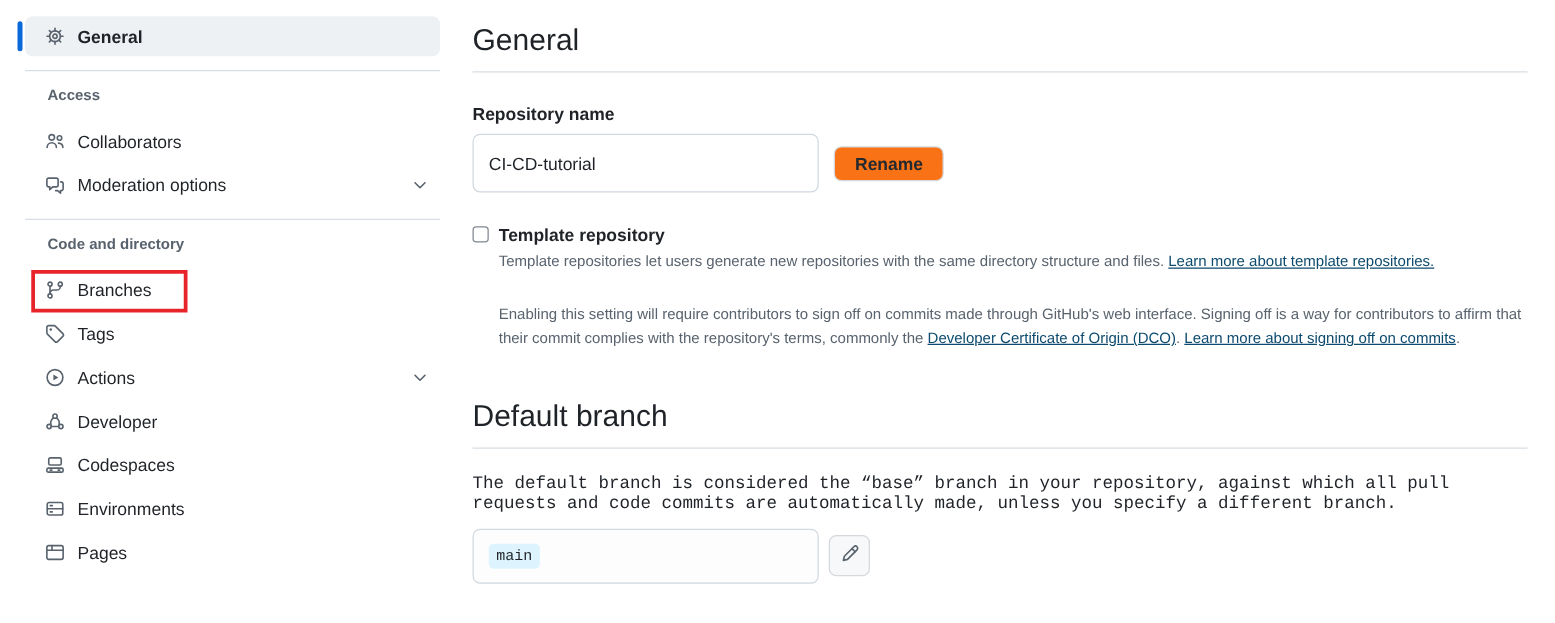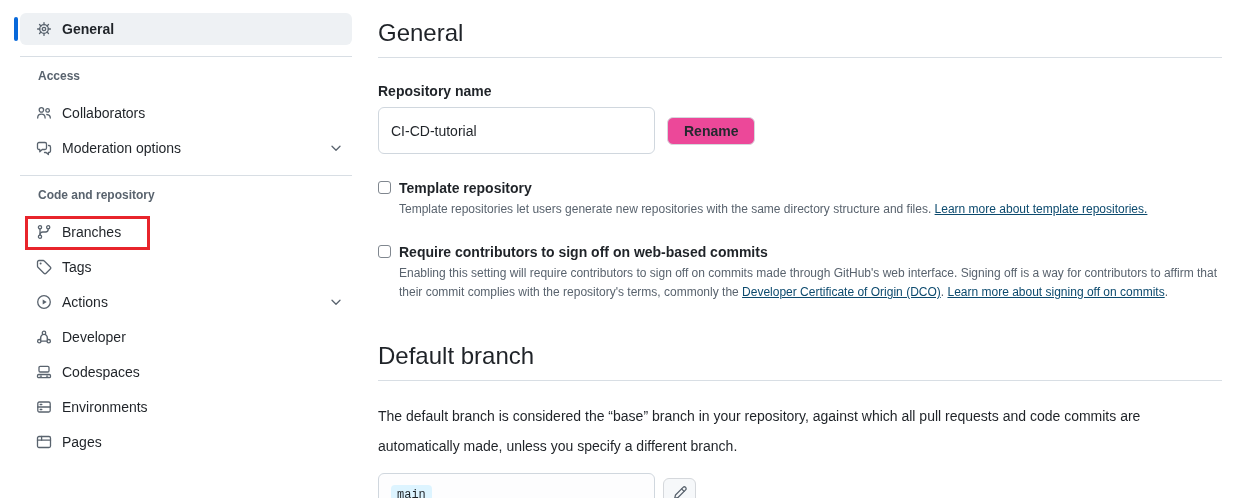--- a/index.html
+++ b/index.html
@@ -28,33 +28,33 @@
   
   .main { position:absolute; left:378px; top:0; width:844px; }
   h1.section-head { font-size:24px; font-weight:normal; line-height:30px;
     padding:18px 0 9px 0; border-bottom:1px solid #d8dee4; color:#1f2328; }
   h1.second { padding-top:38px; }
   .field-label { display:block; margin-top:25px; font-size:14px; font-weight:bold; }
   .row { display:flex; align-items:center; margin-top:8px; }
   input.text-input { width:277px; height:47px; border:1px solid #d0d7de; border-radius:6px;
     padding:0 12px; font-size:14px; color:#1f2328; background:#fff;
     font-family:"Liberation Sans","DejaVu Sans",sans-serif; }
-  .btn { height:28px; margin-left:12px; padding:0 16px; background:#ec4899;
+  .btn { height:28px; margin-left:12px; padding:0 16px; background:#f97316;
     border:1px solid #d5d8dc; border-radius:6px; font-size:14px; font-weight:bold;
     color:#24292f; cursor:pointer; font-family:inherit; }
 
   .check-section { margin-top:24px; }
   .check-row { display:flex; align-items:flex-start; }
   input.cbx { appearance:none; -webkit-appearance:none; width:13px; height:13px;
     border:1px solid #80878f; border-radius:3px; background:#fff; margin-top:3px; cursor:pointer; }
   .check-label { margin-left:8px; font-size:14px; font-weight:bold; line-height:20px; cursor:pointer; }
   .check-desc { margin:2px 0 0 21px; font-size:12px; line-height:19.5px; color:#59636e; max-width:820px; }
   a.lnk { color:#0c4a6e; text-decoration:underline; cursor:pointer; }
 
-  .para { margin-top:20px; font-size:14px; line-height:30px; color:#1f2328; max-width:844px; }
+  .para { margin-top:20px; font-size:14px; line-height:16px; color:#1f2328; max-width:844px;font-family:Liberation Mono, monospace; }
   .branch-row { margin-top:12px; display:flex; align-items:center; }
   .branch-input { width:277px; height:44px; border:1px solid #d0d7de; border-radius:6px;
     background:#fdfdfe; display:flex; align-items:center; padding:0 12px; cursor:text; }
   .token { font-family:"Liberation Mono","DejaVu Sans Mono",monospace; font-size:12px;
     background:#ddf4ff; color:#1f2328; padding:3px 6px; border-radius:4px; }
   .icon-btn { width:33px; height:33px; margin-left:8px; background:#f6f8fa;
     border:1px solid #d5d8dc; border-radius:6px; display:flex; align-items:center;
     justify-content:center; cursor:pointer; }
 </style>
 </head>
@@ -100,21 +100,21 @@
     <span class="lbl">Moderation options</span>
     <span class="chev">
       <svg class="oct" width="16" height="16" viewBox="0 0 16 16">
           <path d="M4 6.2l4 4 4-4"></path>
         </svg>
     </span>
   </div>
 
   <hr class="side-divider">
 
-  <div class="section-title">Code and repository</div>
+  <div class="section-title">Code and directory</div>
 
   <div class="nav-item">
     <span class="icn">
       <svg class="oct" width="16" height="16" viewBox="0 0 16 16">
         <circle cx="4" cy="3.3" r="1.6"></circle>
         <circle cx="4" cy="12.7" r="1.6"></circle>
         <circle cx="12.2" cy="3.3" r="1.6"></circle>
         <path d="M4 4.9v6.2"></path>
         <path d="M12.2 4.9v.4A2.7 2.7 0 0 1 9.5 8H6.7A2.7 2.7 0 0 0 4 10.7"></path>
       </svg>
@@ -210,24 +210,20 @@
 
   <div class="check-section">
     <div class="check-row">
       <input class="cbx" type="checkbox" style="">
       <label class="check-label">Template repository</label>
     </div>
     <p class="check-desc"><span>Template repositories let users generate new repositories with the same directory structure and files.</span> <a class="lnk">Learn more about template repositories.</a></p>
   </div>
 
   <div class="check-section" style="margin-top:22px">
-    <div class="check-row">
-      <input class="cbx" type="checkbox" style="">
-      <label class="check-label">Require contributors to sign off on web-based commits</label>
-    </div>
     <p class="check-desc"><span>Enabling this setting will require contributors to sign off on commits made through GitHub's web interface. Signing off is a way for contributors to affirm that their commit complies with the repository's terms, commonly the </span><a class="lnk">Developer Certificate of Origin (DCO)</a><span>. </span><a class="lnk">Learn more about signing off on commits</a><span>.</span></p>
   </div>
 
   <h1 class="section-head second">Default branch</h1>
 
   <p class="para">The default branch is considered the “base” branch in your repository, against which all pull requests and code commits are automatically made, unless you specify a different branch.</p>
 
   <div class="branch-row">
     <div class="branch-input">
       <span class="token">main</span>

